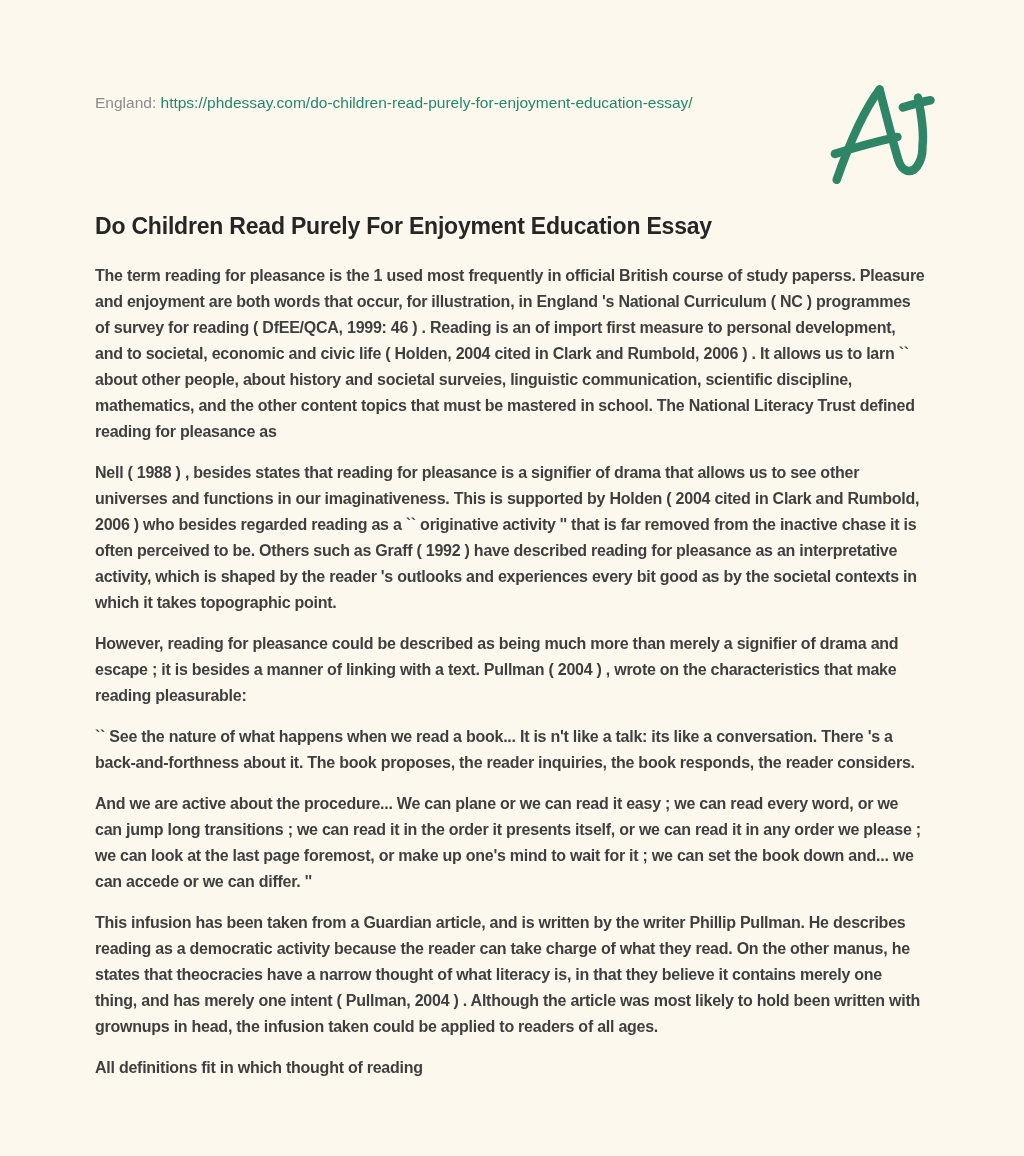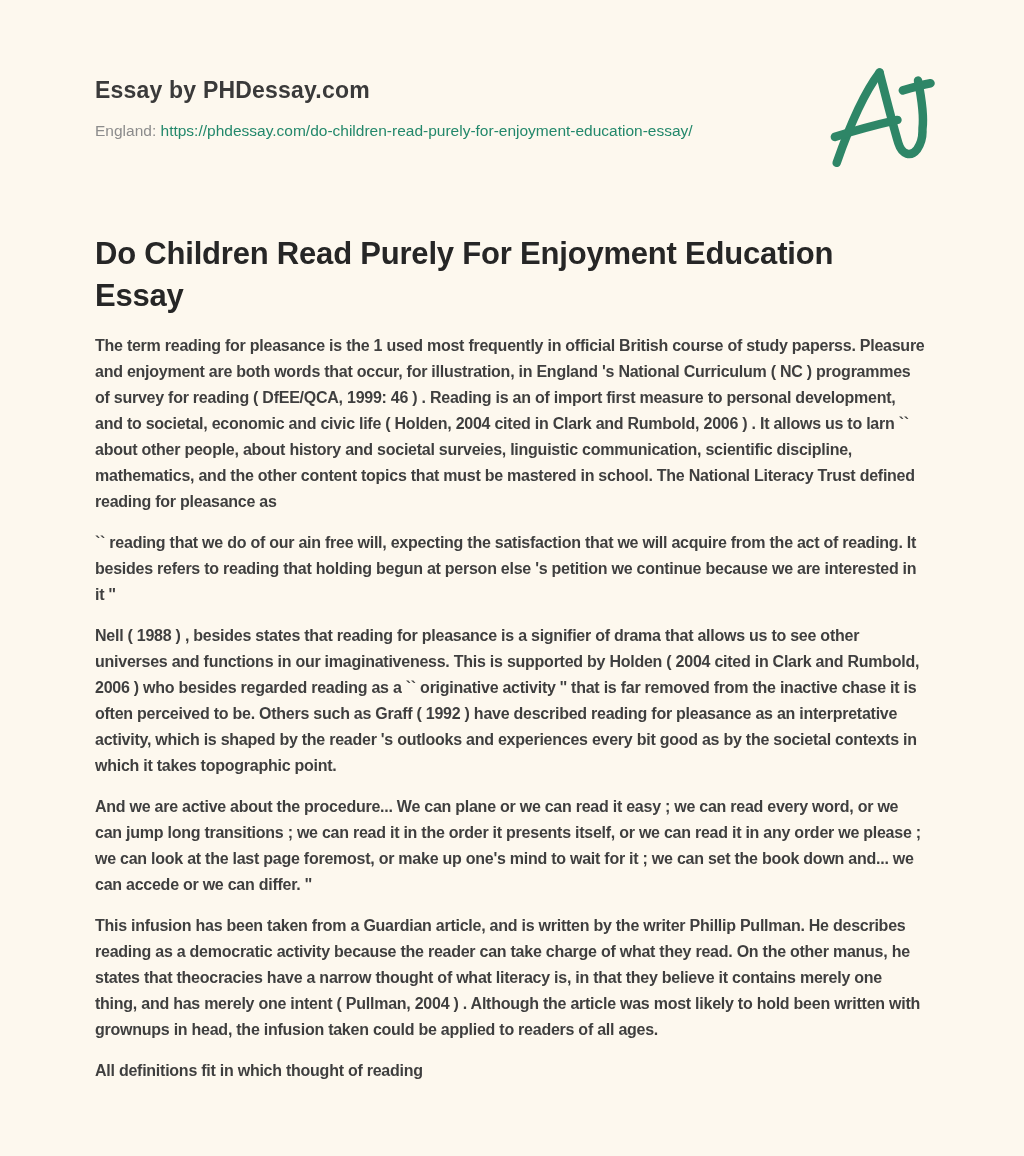--- a/index.html
+++ b/index.html
@@ -45,21 +45,21 @@
   .logo {
     position: absolute;
     top: -16px;
     right: -8px;
     width: 118px;
     height: 118px;
   }
   .logo svg { width: 100%; height: 100%; }
   .essay-title {
     margin: 92px 0 0 0;
-    font-size: 31px;
+    font-size: 23px;
     line-height: 42px;
     font-weight: 700;
     color: #262626;
     letter-spacing: -0.2px;
   }
   .essay-body {
     margin-top: 16px;
   }
   .essay-body p {
     margin: 0 0 15px 0;
@@ -69,21 +69,20 @@
     color: #3F3F3F;
     font-weight: 700;
   }
 </style>
 </head>
 <body>
 
 <div class="page">
 
   <div class="doc-header">
-    <div class="byline">Essay by PHDessay.com</div>
 
     <div class="source-row">
       <span class="source-label">England:</span>
       <a class="source-link" href="#">https://phdessay.com/do-children-read-purely-for-enjoyment-education-essay/</a>
     </div>
 
     <div class="logo">
       <svg viewBox="0 0 132 130" fill="none" xmlns="http://www.w3.org/2000/svg">
         <g stroke="#2E8667" stroke-width="9.5" stroke-linecap="round" fill="none">
 
@@ -98,20 +97,21 @@
           <path d="M96,33 C106,30 117,27 127,25"></path>
         </g>
       </svg>
     </div>
   </div>
 
   <h1 class="essay-title">Do Children Read Purely For Enjoyment Education Essay</h1>
 
   <div class="essay-body">
       <p>The term reading for pleasance is the 1 used most frequently in official British course of study paperss. Pleasure and enjoyment are both words that occur, for illustration, in England 's National Curriculum ( NC ) programmes of survey for reading ( DfEE/QCA, 1999: 46 ) . Reading is an of import first measure to personal development, and to societal, economic and civic life ( Holden, 2004 cited in Clark and Rumbold, 2006 ) . It allows us to larn `` about other people, about history and societal surveies, linguistic communication, scientific discipline, mathematics, and the other content topics that must be mastered in school. The National Literacy Trust defined reading for pleasance as</p>
-      <p>`` reading that we do of our ain free will, expecting the satisfaction that we will acquire from the act of reading. It besides refers to reading that holding begun at person else 's petition we continue because we are interested in it ''</p>
       <p>Nell ( 1988 ) , besides states that reading for pleasance is a signifier of drama that allows us to see other universes and functions in our imaginativeness. This is supported by Holden ( 2004 cited in Clark and Rumbold, 2006 ) who besides regarded reading as a `` originative activity '' that is far removed from the inactive chase it is often perceived to be. Others such as Graff ( 1992 ) have described reading for pleasance as an interpretative activity, which is shaped by the reader 's outlooks and experiences every bit good as by the societal contexts in which it takes topographic point.</p>
+      <p>However, reading for pleasance could be described as being much more than merely a signifier of drama and escape ; it is besides a manner of linking with a text. Pullman ( 2004 ) , wrote on the characteristics that make reading pleasurable:</p>
+      <p>`` See the nature of what happens when we read a book... It is n't like a talk: its like a conversation. There 's a back-and-forthness about it. The book proposes, the reader inquiries, the book responds, the reader considers.</p>
       <p>And we are active about the procedure... We can plane or we can read it easy ; we can read every word, or we can jump long transitions ; we can read it in the order it presents itself, or we can read it in any order we please ; we can look at the last page foremost, or make up one's mind to wait for it ; we can set the book down and... we can accede or we can differ. ''</p>
       <p>This infusion has been taken from a Guardian article, and is written by the writer Phillip Pullman. He describes reading as a democratic activity because the reader can take charge of what they read. On the other manus, he states that theocracies have a narrow thought of what literacy is, in that they believe it contains merely one thing, and has merely one intent ( Pullman, 2004 ) . Although the article was most likely to hold been written with grownups in head, the infusion taken could be applied to readers of all ages.</p>
       <p>All definitions fit in which thought of reading</p>
     </div>
 
 </div>
 
 </body></html>

